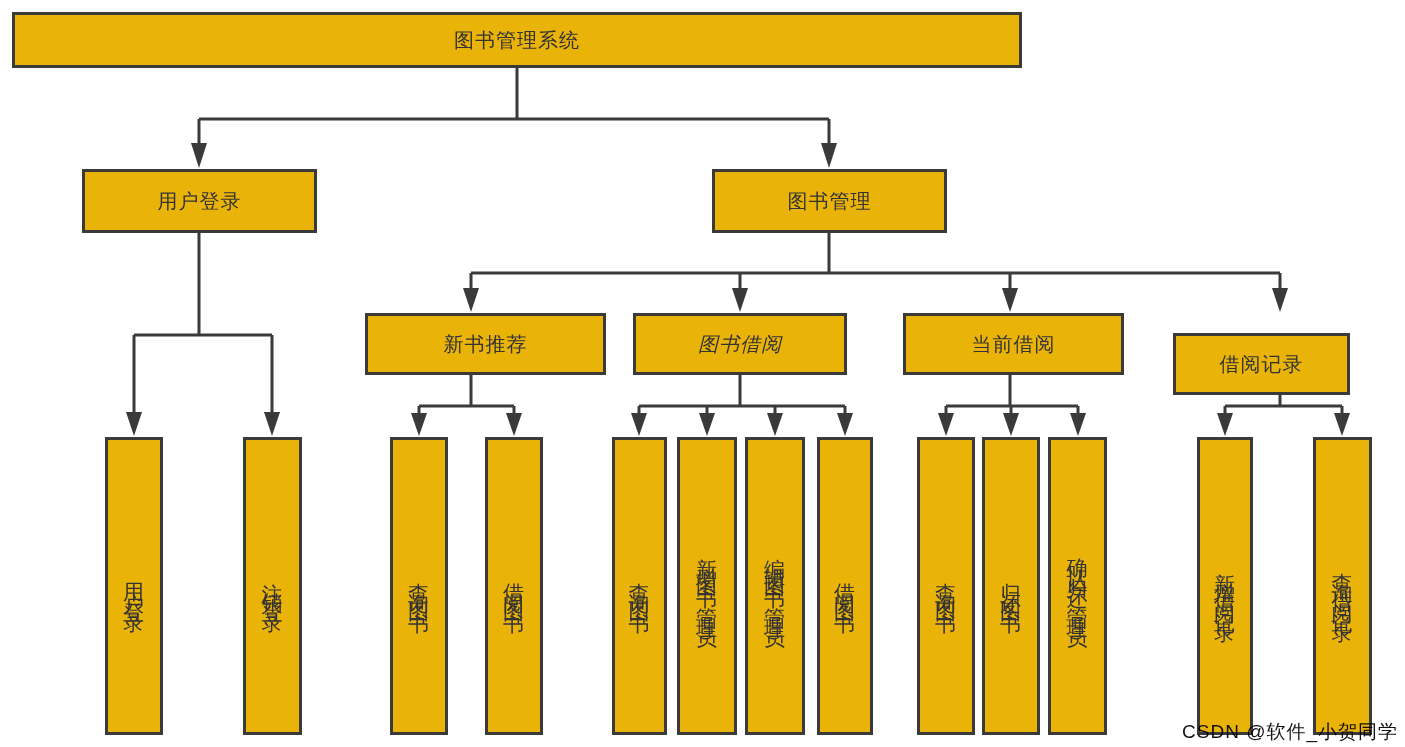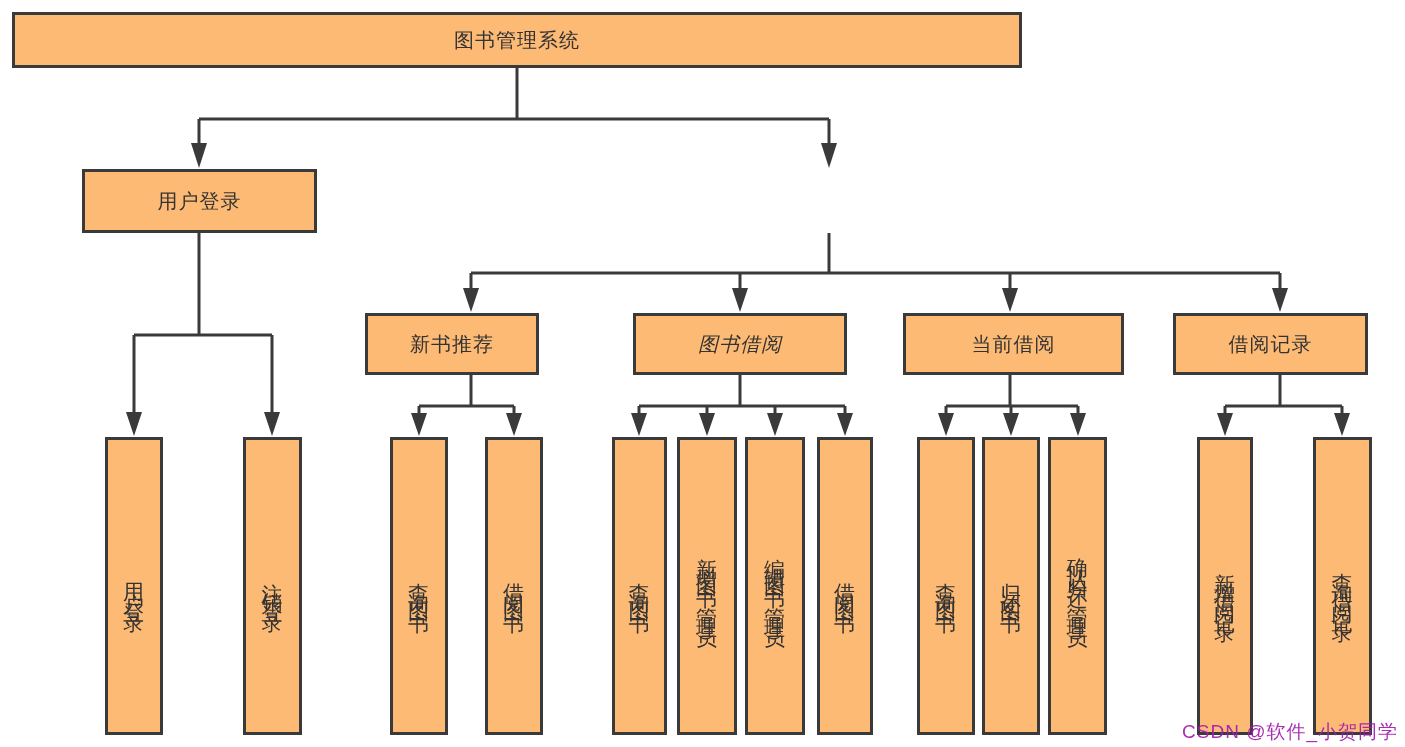--- a/index.html
+++ b/index.html
@@ -13,21 +13,21 @@
   }
   #wires {
     position: absolute;
     left: 0; top: 0;
     width: 1405px; height: 747px;
   }
   .box {
     position: absolute;
     box-sizing: border-box;
     border: 3px solid #3a3a3a;
-    background: #fdba74;
+    background: #eab308;
     display: flex;
     align-items: center;
     justify-content: center;
     color: #333333;
     z-index: 2;
   }
   .hbox { font-size: 20px; letter-spacing: 1px; }
   .vbox span {
     writing-mode: vertical-rl;
     text-orientation: mixed;
@@ -36,21 +36,21 @@
     letter-spacing: 10px;
     color: #333333;
   }
   .leaf { top: 437px; height: 298px; }
   .lvl3 { top: 313px; height: 62px; width: 214px; }
   #watermark {
     position: absolute;
     right: 7px;
     bottom: 2px;
     font-size: 19px;
-    color: #a21caf;
+    color: #000000;
     opacity: 0.92;
     z-index: 5;
     letter-spacing: 1px;
     white-space: nowrap;
   }
 </style>
 </head>
 <body>
 
 <div id="stage">
@@ -95,31 +95,34 @@
     </g>
   </svg>
 
   <div class="box hbox" style="left:12px; top:12px; width:1010px; height:56px;">
     <span>图书管理系统</span>
   </div>
 
   <div class="box hbox" style="left:82px; top:169px; width:235px; height:64px;">
     <span>用户登录</span>
   </div>
+  <div class="box hbox" style="left:712px; top:169px; width:235px; height:64px;">
+    <span>图书管理</span>
+  </div>
 
-  <div class="box hbox lvl3" style="left:365px; width:174px;">
+  <div class="box hbox lvl3" style="left:365px; width:241px;">
     <span>新书推荐</span>
   </div>
   <div class="box hbox lvl3" style="left:633px;font-style:italic;">
     <span>图书借阅</span>
   </div>
   <div class="box hbox lvl3" style="left:903px; width:221px;">
     <span>当前借阅</span>
   </div>
-  <div class="box hbox lvl3" style="left:1173px; width:195px;">
+  <div class="box hbox lvl3" style="left:1173px; width:177px;margin-top:20px;">
     <span>借阅记录</span>
   </div>
 
   <div class="box vbox leaf" style="left:105px; width:58px;">
     <span>用户登录</span>
   </div>
   <div class="box vbox leaf" style="left:243px; width:59px;">
     <span>注销登录</span>
   </div>
 

